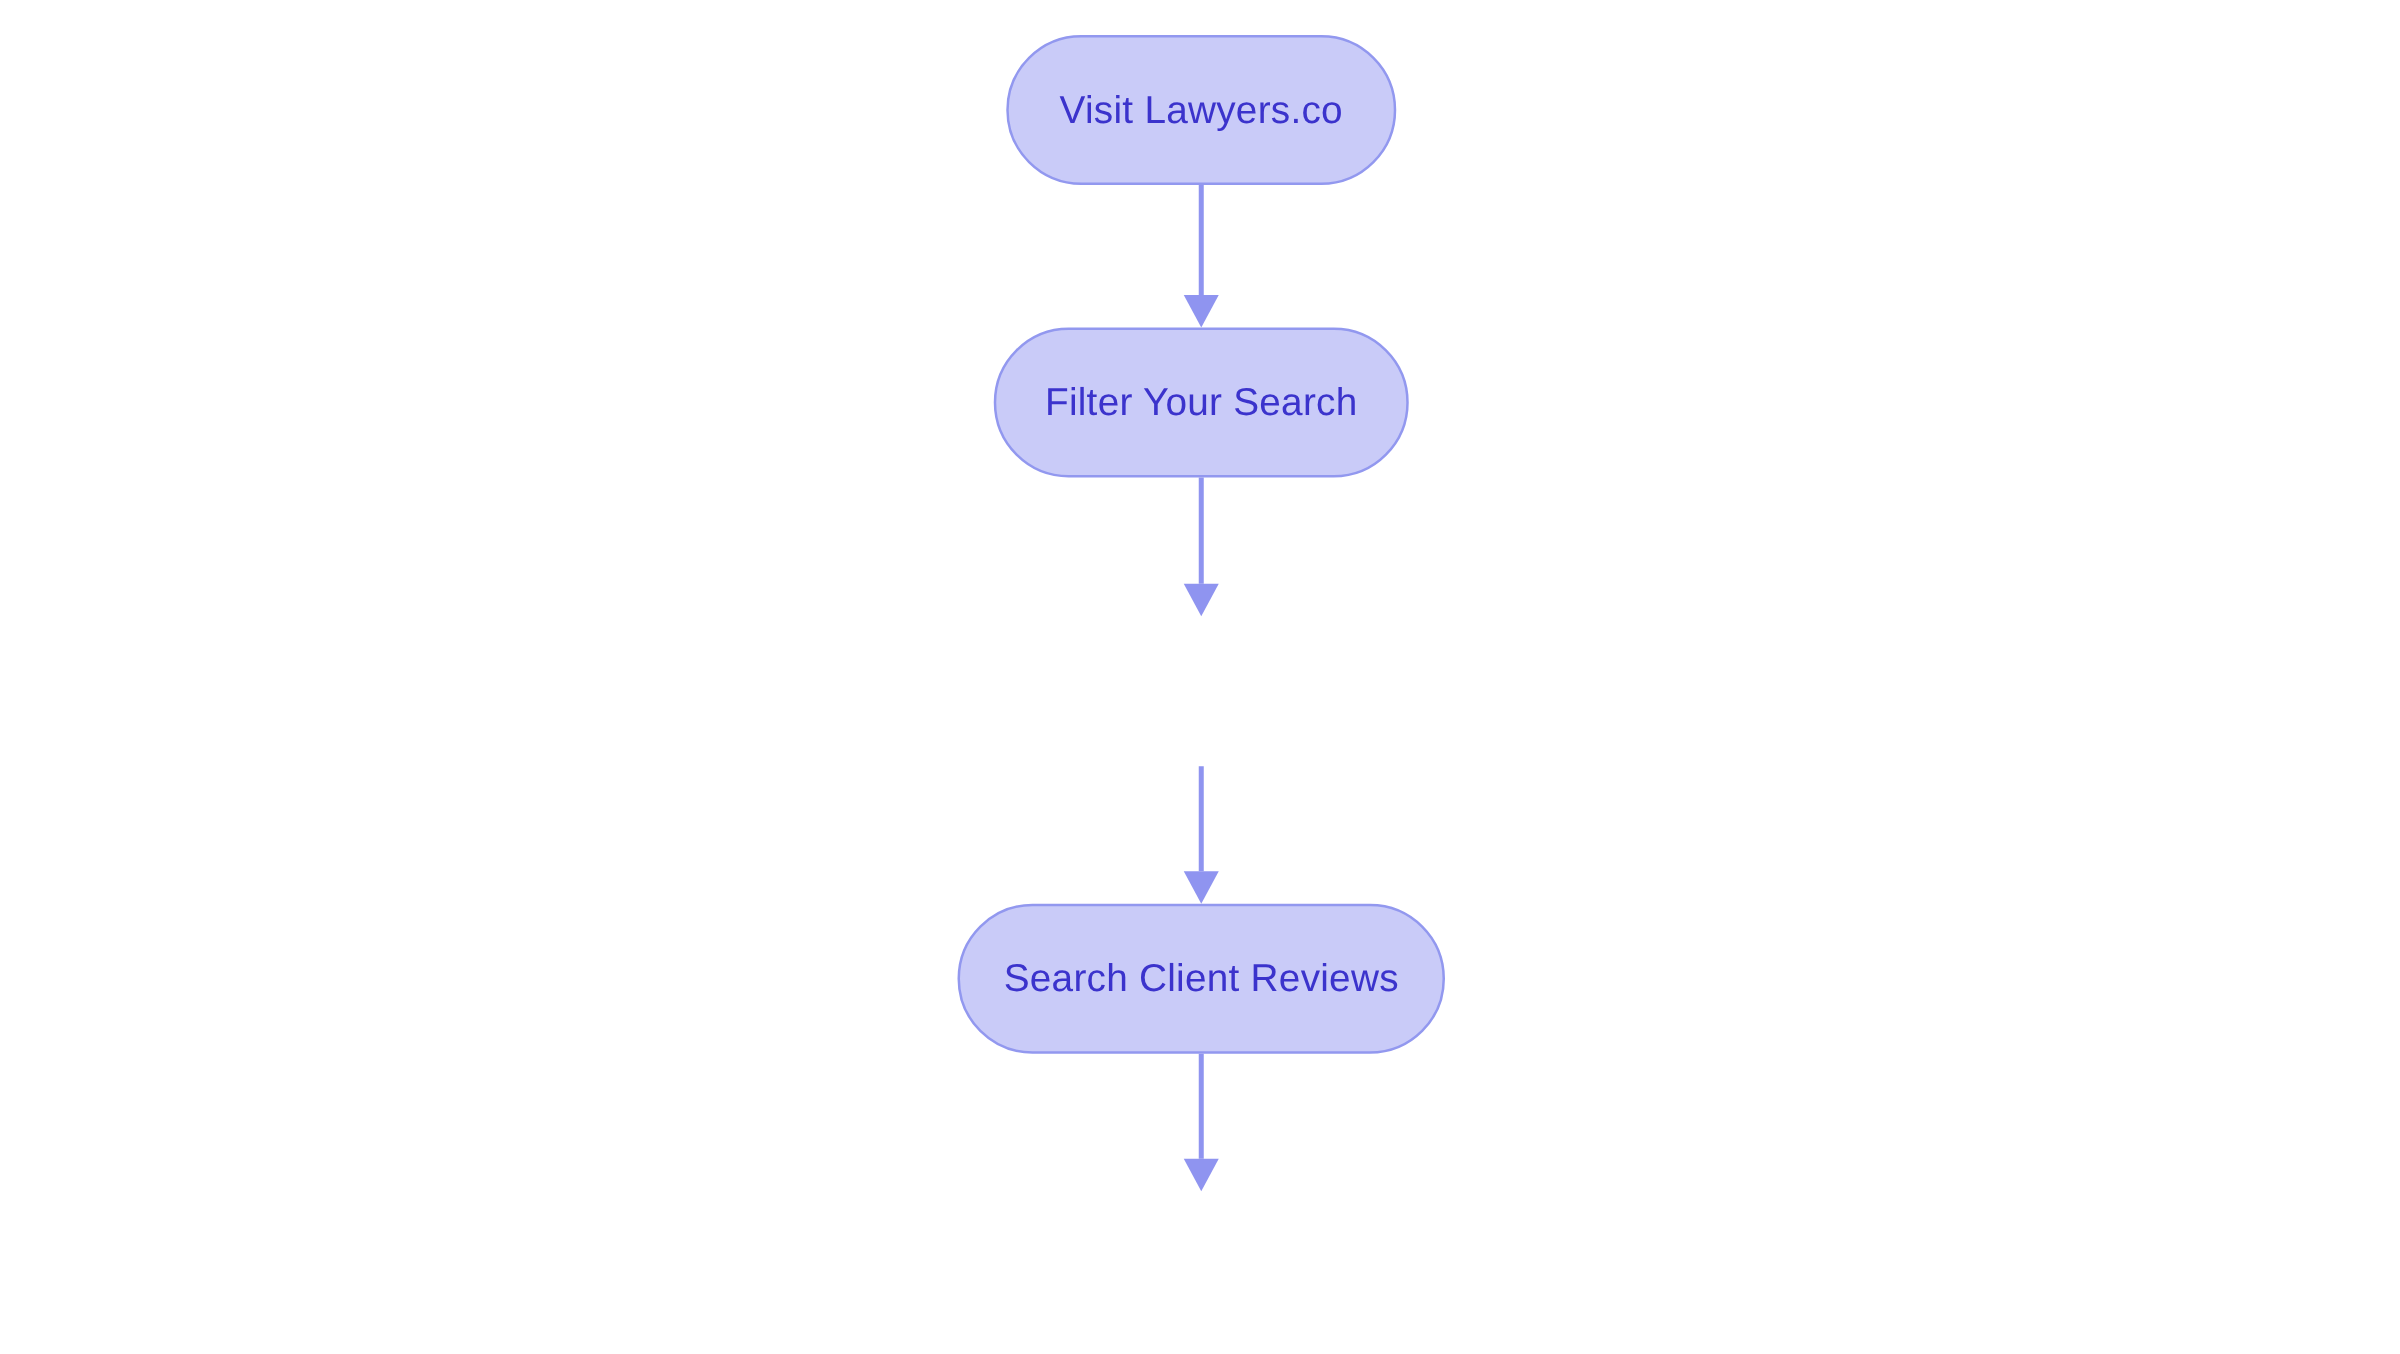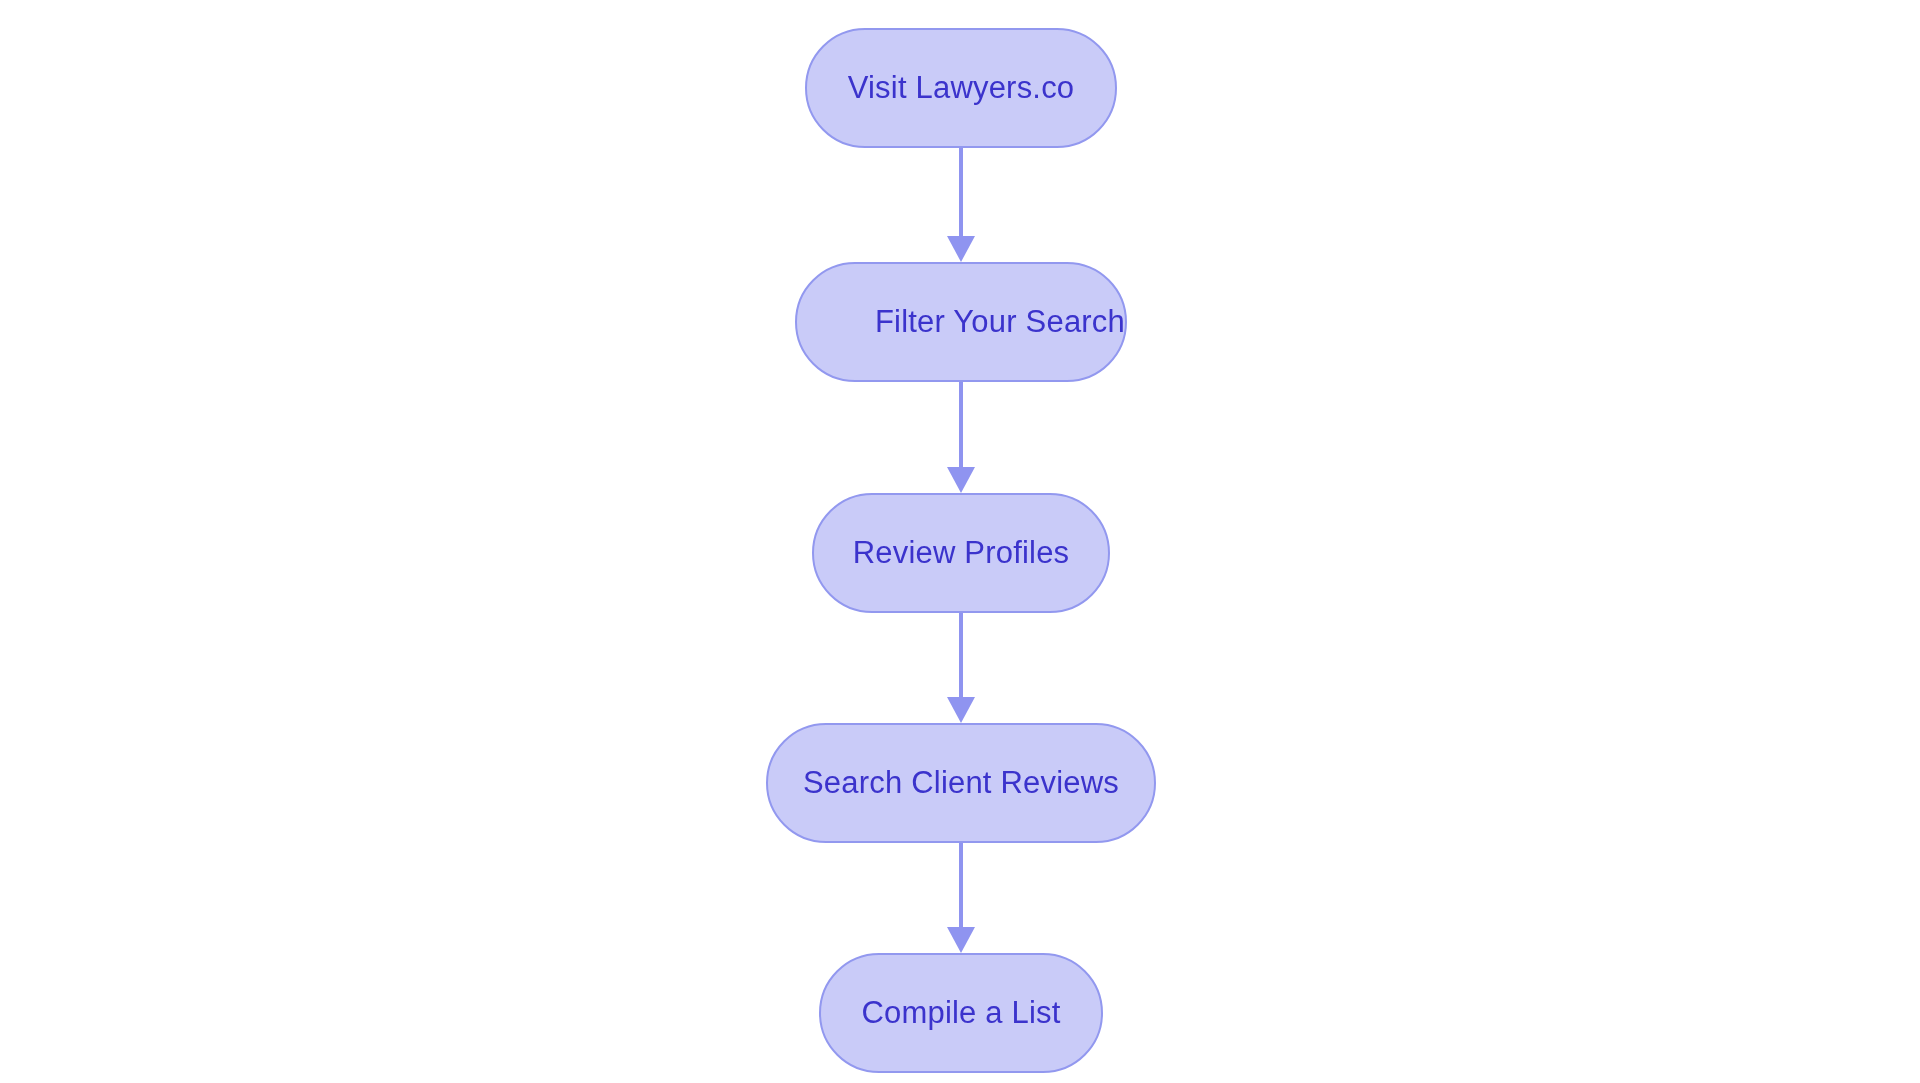--- a/index.html
+++ b/index.html
@@ -33,21 +33,21 @@
     justify-content: center;
   }
   .node span {
     color: var(--node-text);
     font-size: 31px;
     font-weight: 400;
     letter-spacing: 0.2px;
     white-space: nowrap;
   }
   .n1 { top: 16px;  width: 312px; }
-  .n2 { top: 250px; width: 332px; justify-content: flex-end; }
+  .n2 { top: 250px; width: 332px; }
   .n3 { top: 481px; width: 298px; }
   .n4 { top: 711px; width: 390px; }
   .n5 { top: 941px; width: 284px; }
 
   .arrow {
     position: absolute;
     left: 961px;
     transform: translateX(-50%);
     display: flex;
     flex-direction: column;
@@ -86,35 +86,29 @@
 
   <div class="node n2">
     <span>Filter Your Search</span>
   </div>
 
   <div class="arrow a2">
     <div class="line"></div>
     <div class="head"></div>
   </div>
 
-  <div class="node n3">
-    <span>Review Profiles</span>
-  </div>
 
   <div class="arrow a3">
     <div class="line"></div>
     <div class="head"></div>
   </div>
 
   <div class="node n4">
     <span>Search Client Reviews</span>
   </div>
 
   <div class="arrow a4">
     <div class="line"></div>
     <div class="head"></div>
   </div>
 
-  <div class="node n5">
-    <span>Compile a List</span>
-  </div>
 
 </div>
 
 </body></html>

